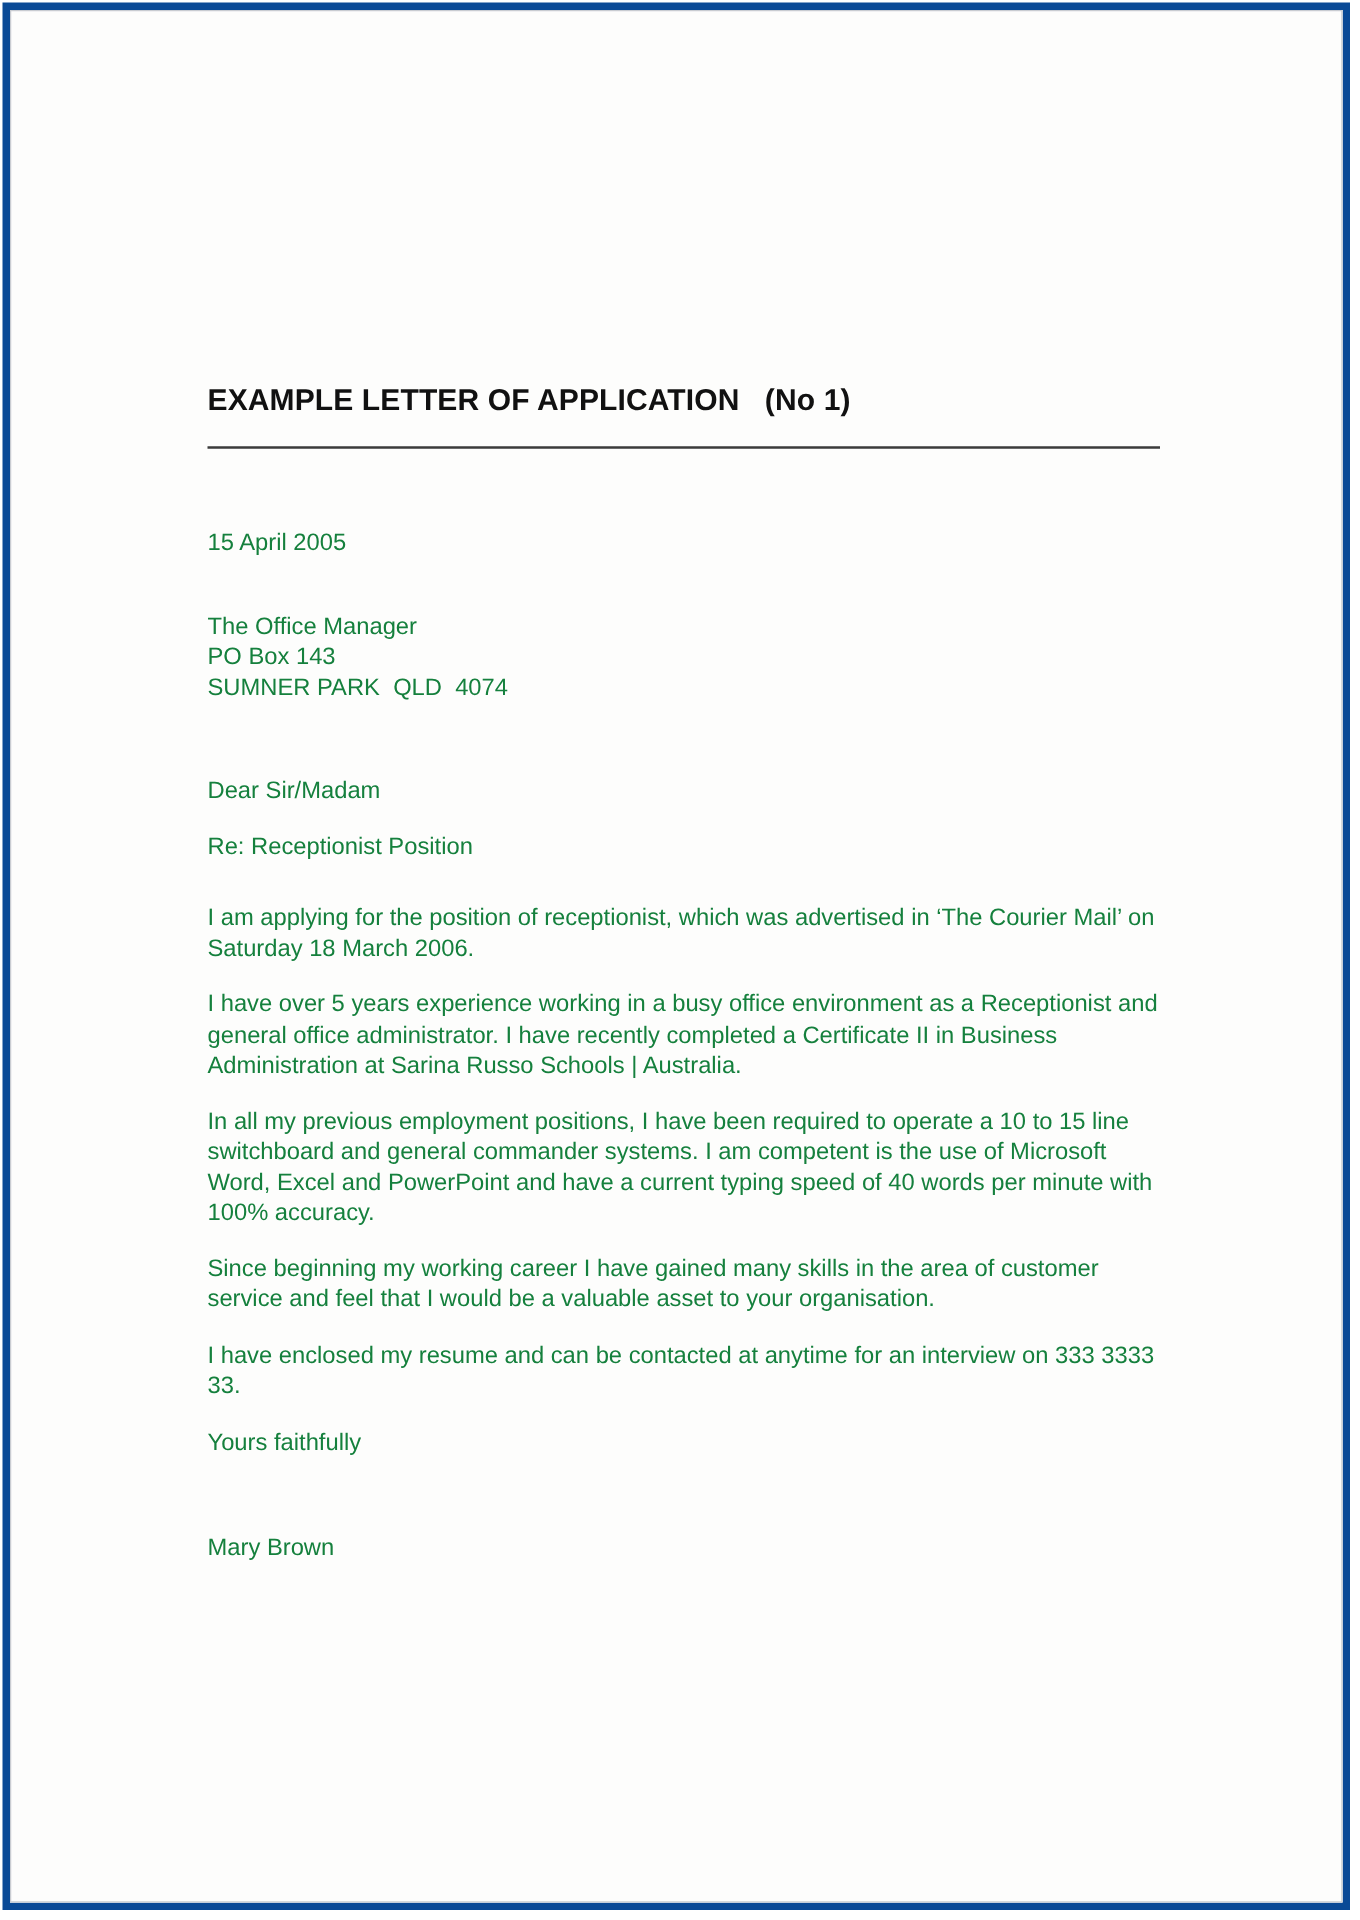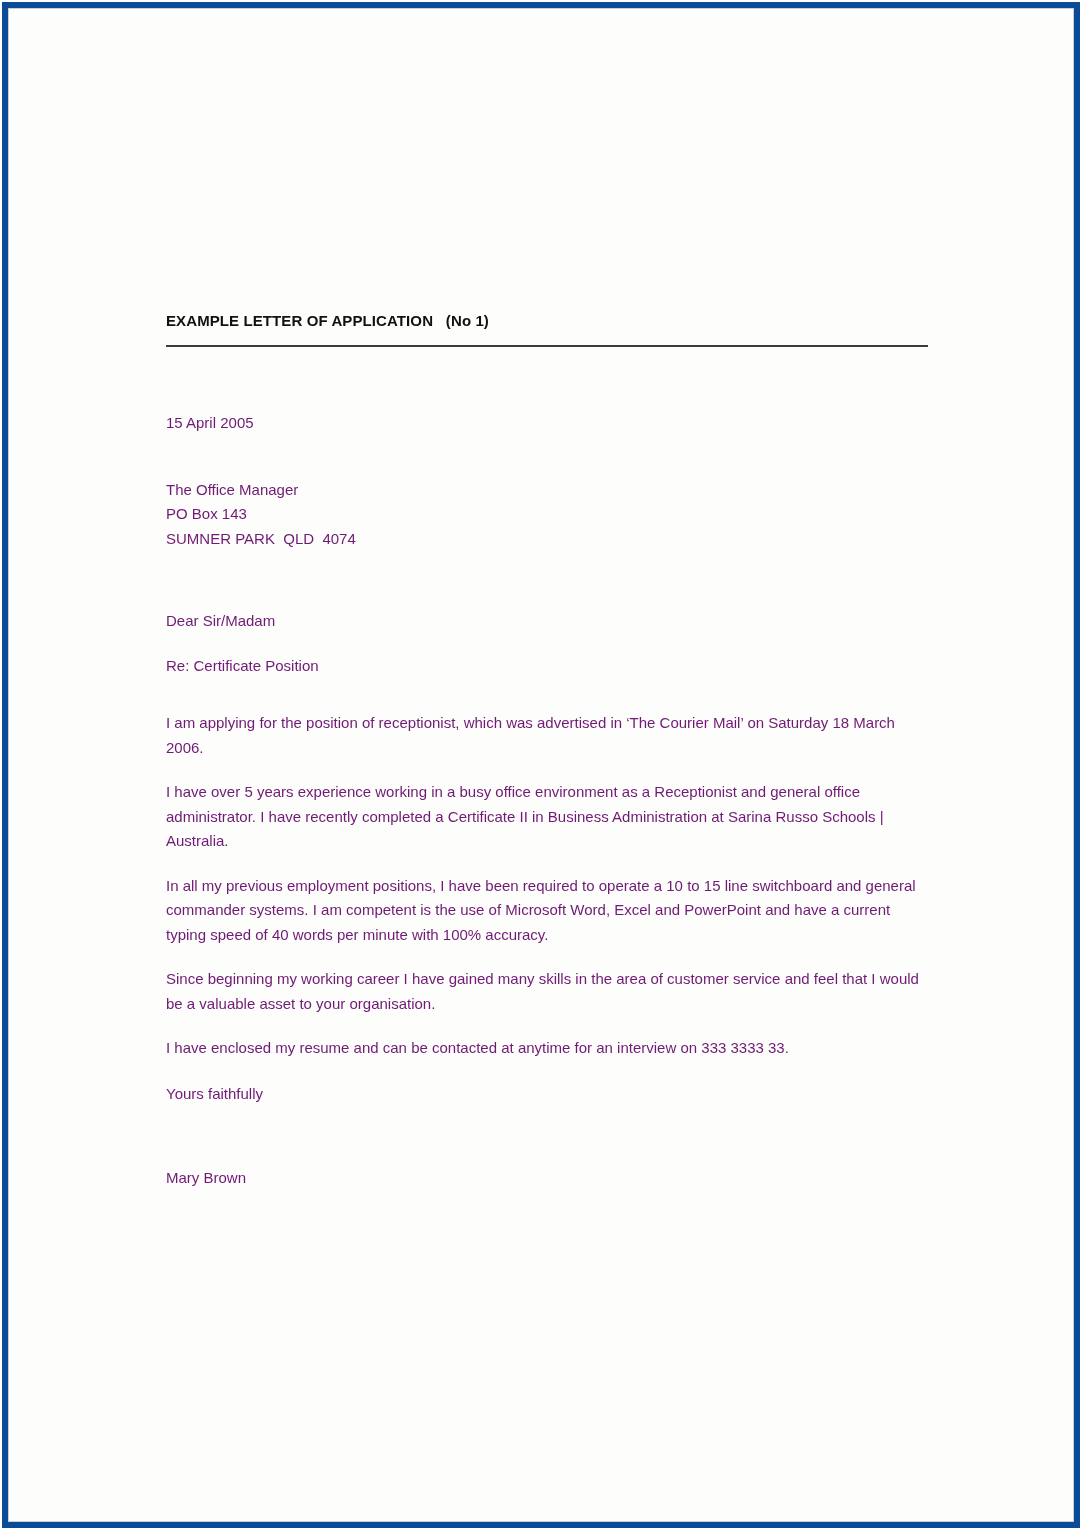--- a/index.html
+++ b/index.html
@@ -39,39 +39,39 @@
 
   
   .letter {
     position: absolute;
     left: 157px;
     top: 300px;
     width: 762px;
   }
 
   .letter-title {
-    font-size: 15px;
+    font-size: 24px;
     font-weight: bold;
     color: #111111;
     letter-spacing: 0.1px;
     line-height: 24px;
     white-space: pre;
-    margin: 0 0 12px 0;
+    margin: 0 0 24px 0;
   }
 
   .title-rule {
     height: 0;
     border-top: 2px solid #3b3b3b;
     width: 762px;
     margin: 0 0 0 0;
   }
 
   .block {
-    font-size: 15px;
-    color: #701a75;
+    font-size: 19px;
+    color: #15803d;
     line-height: 24.5px;
   }
 
   .date-line {
     margin-top: 64px;
   }
 
   .recipient {
     margin-top: 42px;
   }
@@ -118,21 +118,21 @@
       <div class="block date-line">15 April 2005</div>
 
       <div class="block recipient">
         <div class="addr-line">The Office Manager</div>
         <div class="addr-line">PO Box 143</div>
         <div class="addr-line">SUMNER PARK  QLD  4074</div>
       </div>
 
       <div class="block salutation">Dear Sir/Madam</div>
 
-      <div class="block subject">Re: Certificate Position</div>
+      <div class="block subject">Re: Receptionist Position</div>
 
       <div class="block para first-para"> I am applying for the position of receptionist, which was advertised in ‘The Courier Mail’ on Saturday 18 March 2006.</div>
 
       <div class="block para">I have over 5 years experience working in a busy office environment as a Receptionist and general office administrator.  I have recently completed a Certificate II in Business Administration at Sarina Russo Schools | Australia.</div>
 
       <div class="block para">In all my previous employment positions, I have been required to operate a 10 to 15 line switchboard and general commander systems. I am competent is the use of Microsoft Word, Excel and PowerPoint and have a current typing speed of 40 words per minute with 100% accuracy.</div>
 
       <div class="block para">Since beginning my working career I have gained many skills in the area of customer service and feel that I would be a valuable asset to your organisation.</div>
 
       <div class="block para">I have enclosed my resume and can be contacted at anytime for an interview on 333 3333 33.</div>

